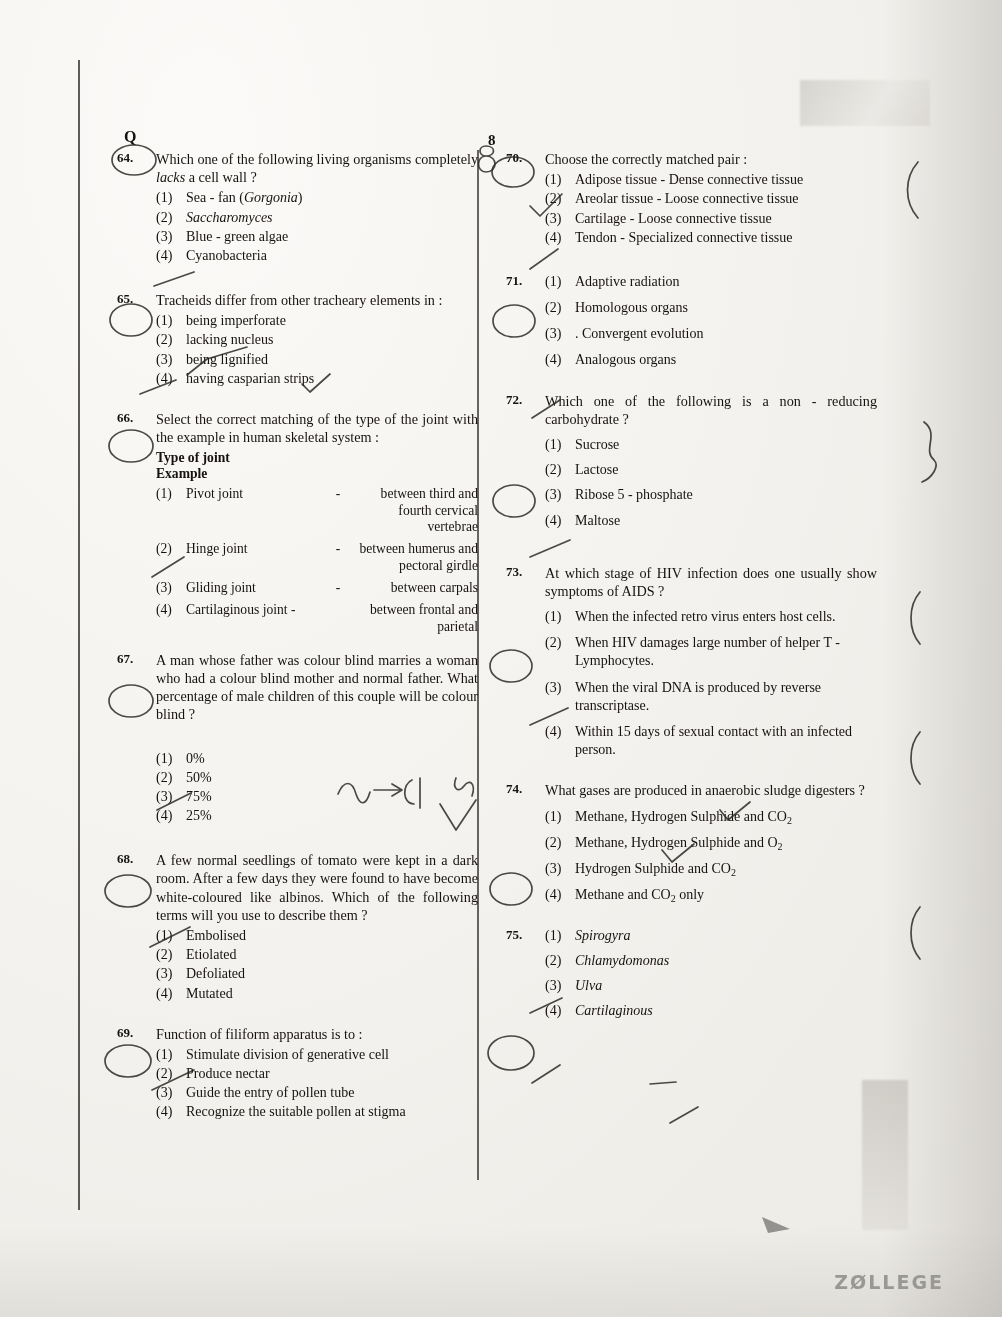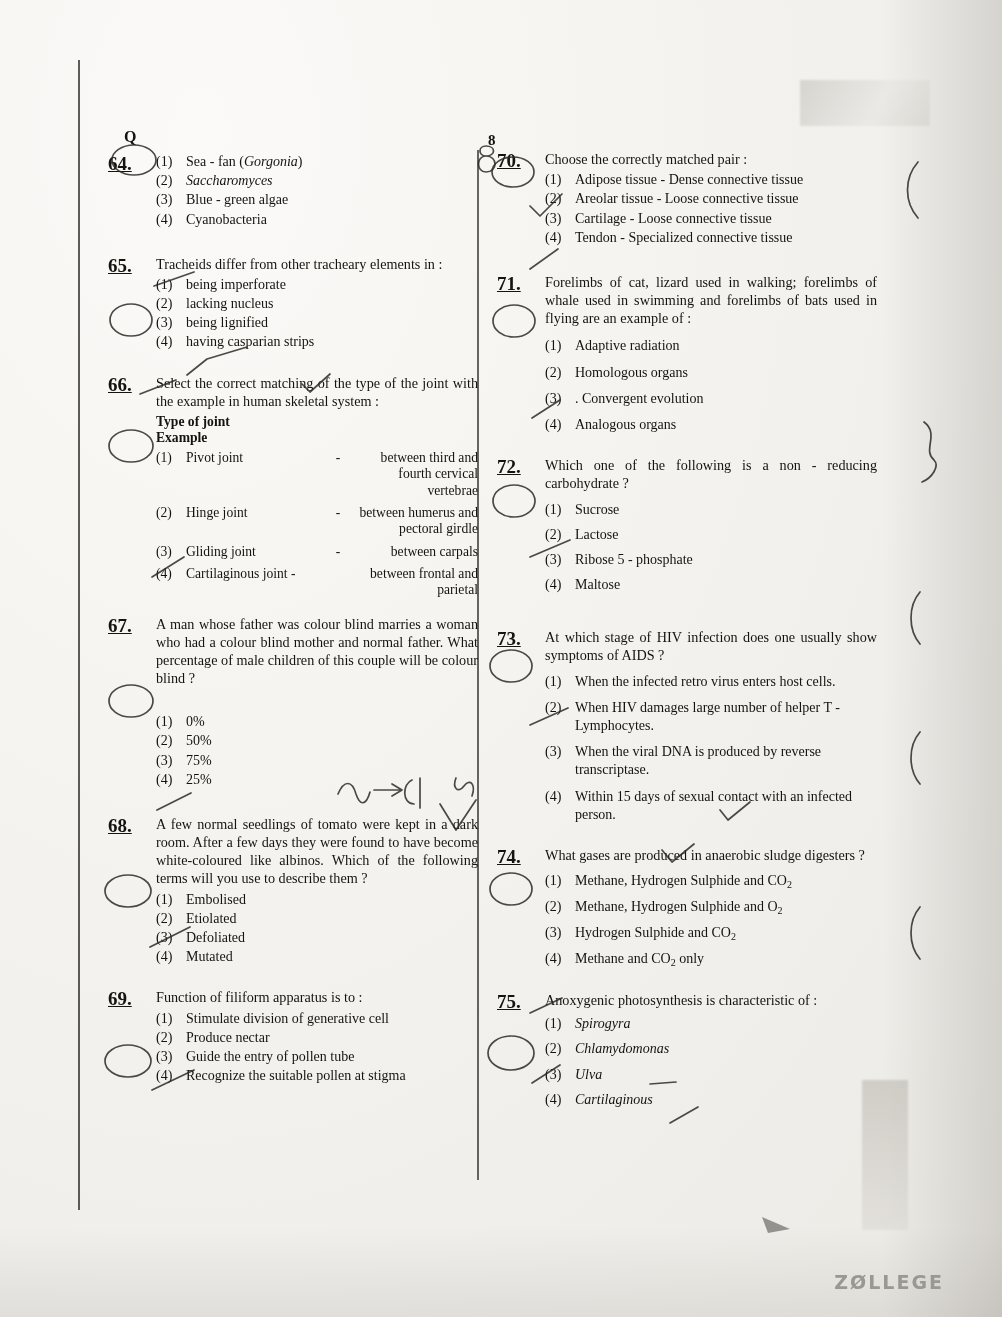--- a/index.html
+++ b/index.html
@@ -46,21 +46,21 @@
     background:#2b2721;opacity:.7;
   }
 
   .col{position:absolute;top:150px;}
   .col-left{left:108px;width:370px;}
   .col-right{left:497px;width:380px;}
 
   .q{position:relative;margin-bottom:16px;}
   .qnum{
     position:absolute;left:0;top:0;width:34px;
-    font-size:19px;font-weight:700;text-align:left;text-decoration:underline;
+    font-size:13px;font-weight:700;text-align:center;
   }
   .qbody{margin-left:48px;}
   .stem{font-size:14.2px;line-height:1.28;text-align:justify;}
   .opts{margin-top:3px;}
   .opt{display:flex;font-size:14px;line-height:1.3;margin-bottom:1px;}
   .olab{width:30px;flex:0 0 30px;}
   .otext{flex:1;}
   .it{font-style:italic;}
   .sub{font-size:10px;vertical-align:-3px;}
 
@@ -105,20 +105,21 @@
   <div class="mid-rule"></div>
 
   <div class="topmark">Q</div>
   <div class="pagemark">8</div>
 
   <div class="col col-left">
 
     <div class="q">
       <div class="qnum">64.</div>
       <div class="qbody">
+        <div class="stem"><span>Which one of the following living organisms completely </span><span class="it">lacks</span><span> a cell wall ?</span></div>
         <div class="opts">
           <div class="opt">
               <span class="olab">(1)</span>
               <span class="otext"><span>Sea - fan (</span><span class="it">Gorgonia</span><span>)</span></span>
             </div>
           <div class="opt">
               <span class="olab">(2)</span>
               <span class="otext"><span class="it">Saccharomyces</span></span>
             </div>
           <div class="opt">
@@ -295,21 +296,20 @@
               <span class="olab">(4)</span>
               <span class="otext">Tendon - Specialized connective tissue</span>
             </div>
         </div>
       </div>
     </div>
 
     <div class="q" style="margin-top:26px">
       <div class="qnum">71.</div>
       <div class="qbody">
-        <div class="stem">Forelimbs of cat, lizard used in walking; forelimbs of whale used in swimming and forelimbs of bats used in flying are an example of :</div>
         <div class="opts" style="margin-top:10px">
           <div class="opt" style="margin-bottom:8px">
               <span class="olab">(1)</span>
               <span class="otext">Adaptive radiation</span>
             </div>
           <div class="opt" style="margin-bottom:8px">
               <span class="olab">(2)</span>
               <span class="otext">Homologous organs</span>
             </div>
           <div class="opt" style="margin-bottom:8px">
@@ -395,21 +395,20 @@
               <span class="olab">(4)</span>
               <span class="otext"><span>Methane and CO</span><span class="sub">2</span><span> only</span></span>
             </div>
         </div>
       </div>
     </div>
 
     <div class="q" style="margin-top:22px">
       <div class="qnum">75.</div>
       <div class="qbody">
-        <div class="stem">Anoxygenic photosynthesis is characteristic of :</div>
         <div class="opts" style="margin-top:6px">
           <div class="opt" style="margin-bottom:7px">
               <span class="olab">(1)</span>
               <span class="otext it">Spirogyra</span>
             </div>
           <div class="opt" style="margin-bottom:7px">
               <span class="olab">(2)</span>
               <span class="otext it">Chlamydomonas</span>
             </div>
           <div class="opt" style="margin-bottom:7px">

